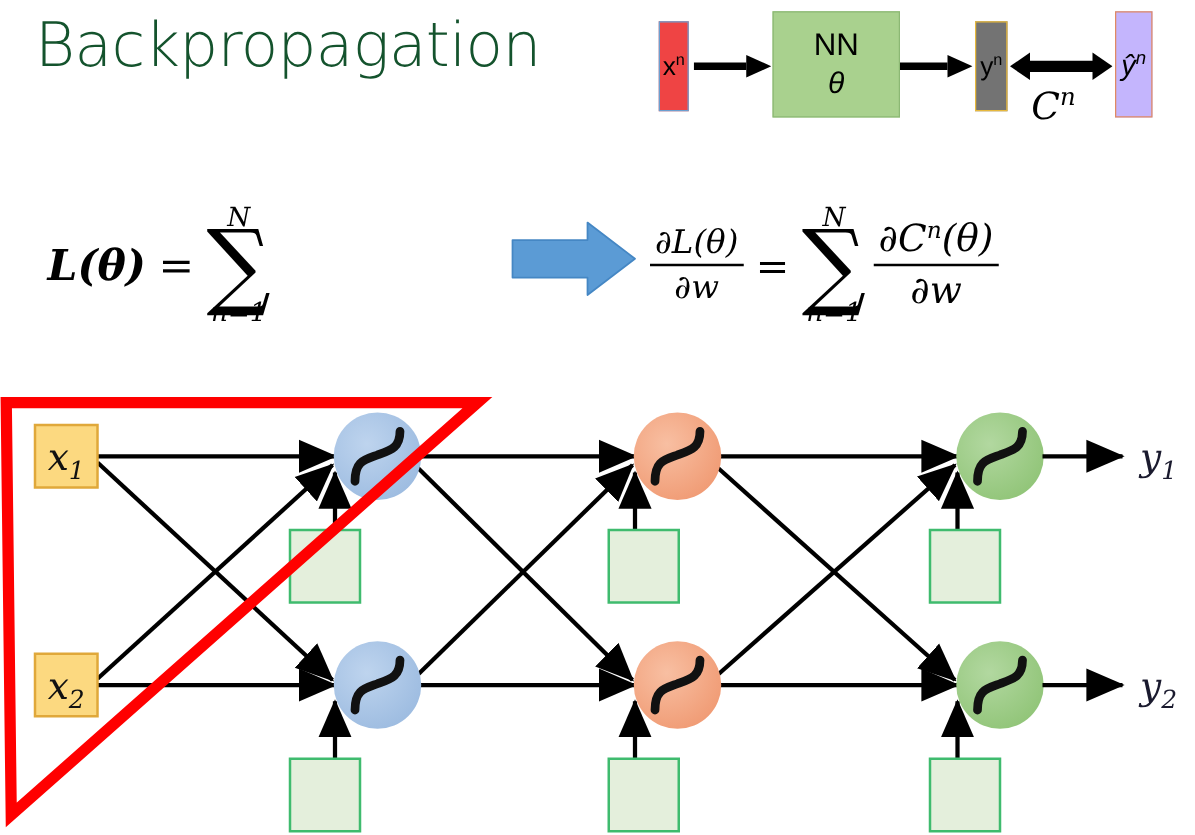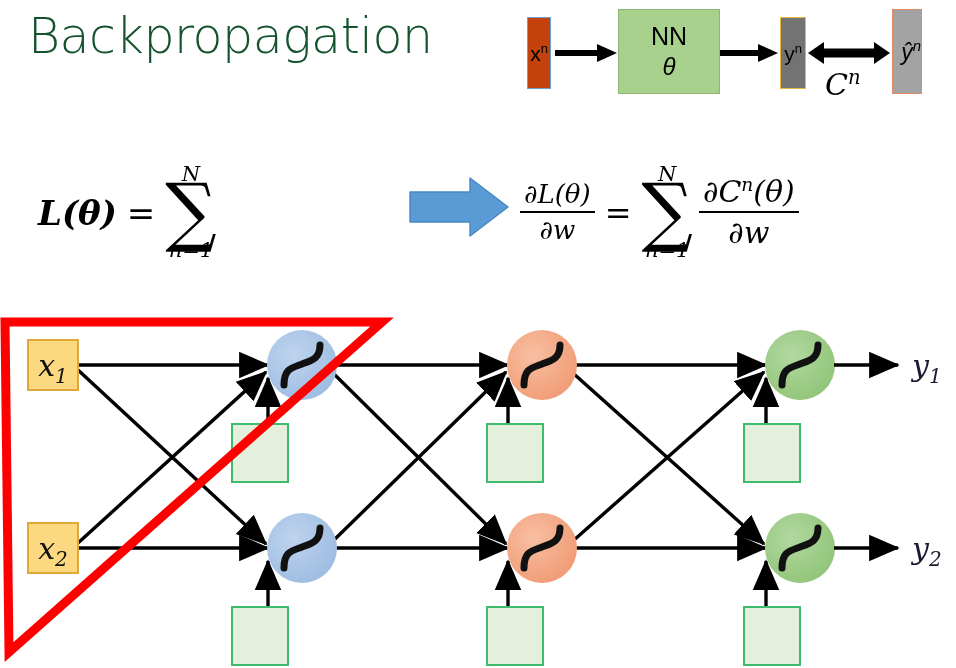--- a/index.html
+++ b/index.html
@@ -20,28 +20,28 @@
     letter-spacing:-0.5px;white-space:nowrap;
   }
 
   
   #flow{position:absolute;left:500px;top:0px;width:456px;height:112px;}
   .fbox{position:absolute;box-sizing:border-box;display:flex;
         align-items:center;justify-content:center;}
   .fbox .lab{font-family:"Liberation Sans",sans-serif;color:#000;}
 
   #flow-x{left:27px;top:17px;width:24px;height:72px;
-          background:#c2410c;border:1px solid #6b9fd0;}
+          background:#ef4444;border:1px solid #6b9fd0;}
   #flow-nn{left:118px;top:9px;width:102px;height:85px;
            background:#a9d18e;border:1px solid #8cb874;
            flex-direction:column;gap:2px;}
   #flow-y{left:280px;top:17px;width:26px;height:72px;
           background:#737373;border:1.5px solid #e8b93c;}
   #flow-yhat{left:392px;top:9px;width:30px;height:85px;
-             background:#a3a3a3;border:1.5px solid #e08a63;justify-content:flex-end;}
+             background:#c4b5fd;border:1.5px solid #e08a63;}
 
   .sub-n{font-size:0.62em;vertical-align:super;}
   .mlabel{font-family:"DejaVu Serif",serif;font-style:italic;}
 
   
   #eq-left{position:absolute;left:38px;top:140px;width:400px;height:145px;}
   #eq-right{position:absolute;left:520px;top:140px;width:430px;height:145px;}
   #blue-arrow{position:absolute;left:408px;top:176px;width:102px;height:62px;}
 
   .mathrow{display:flex;align-items:center;font-family:"DejaVu Serif",serif;

